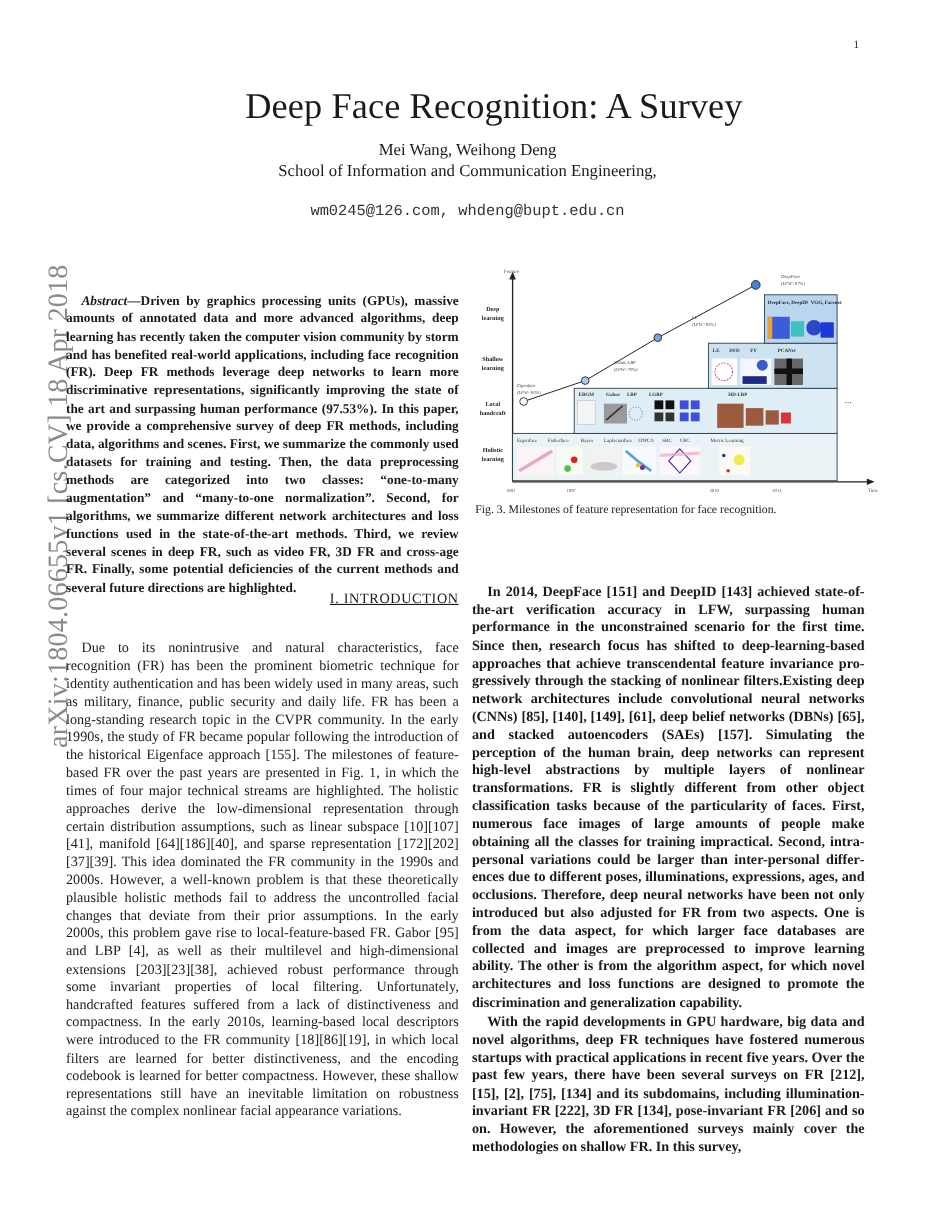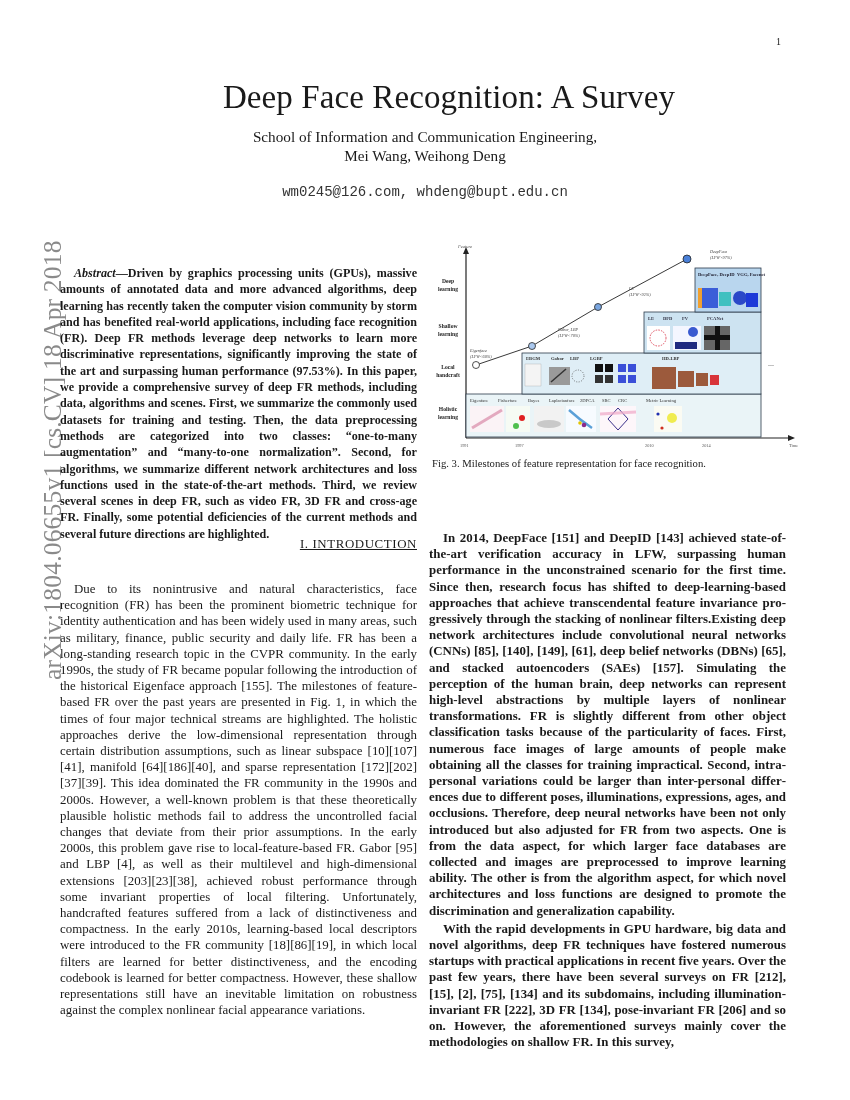--- a/index.html
+++ b/index.html
@@ -41,22 +41,22 @@
 </head>
 <body>
 
 <div class="page-number">1</div>
 
 <div class="arxiv-stamp">arXiv:1804.06655v1  [cs.CV]  18 Apr 2018</div>
 
 <h1 class="title">Deep Face Recognition: A Survey</h1>
 
 <div class="authors">
+  <div>Mei Wang, Weihong Deng</div>
   <div>School of Information and Communication Engineering,</div>
-  <div>Mei Wang, Weihong Deng</div>
 </div>
 <div class="email">wm0245@126.com, whdeng@bupt.edu.cn</div>
 
 <div class="col col-left abstract">
   <span class="lead">Abstract</span><span>—Driven by graphics processing units (GPUs), massive amounts of annotated data and more advanced algorithms, deep learning has recently taken the computer vision community by storm and has benefited real-world applications, including face recognition (FR). Deep FR methods leverage deep networks to learn more discriminative representations, significantly improv­ing the state of the art and surpassing human performance (97.53%). In this paper, we provide a comprehensive survey of deep FR methods, including data, algorithms and scenes. First, we summarize the commonly used datasets for training and testing. Then, the data preprocessing methods are categorized into two classes: “one-to-many augmentation” and “many-to-one normalization”. Second, for algorithms, we summarize different network architectures and loss functions used in the state-of-the-art methods. Third, we review several scenes in deep FR, such as video FR, 3D FR and cross-age FR. Finally, some potential deficiencies of the current methods and several future directions are highlighted.</span>
 </div>
 
 <div class="section-heading">I. INTRODUCTION</div>
 
 <div class="col col-left intro-left">

